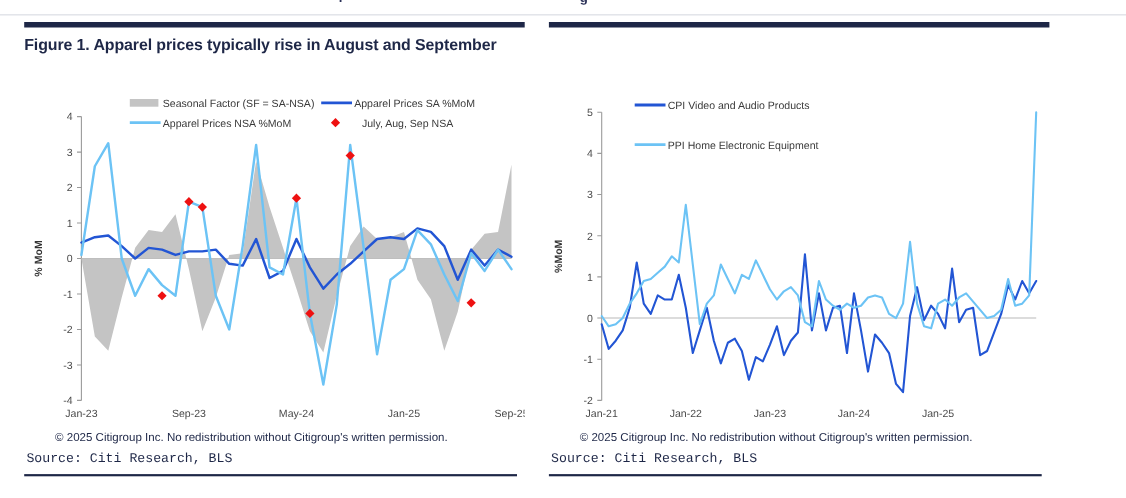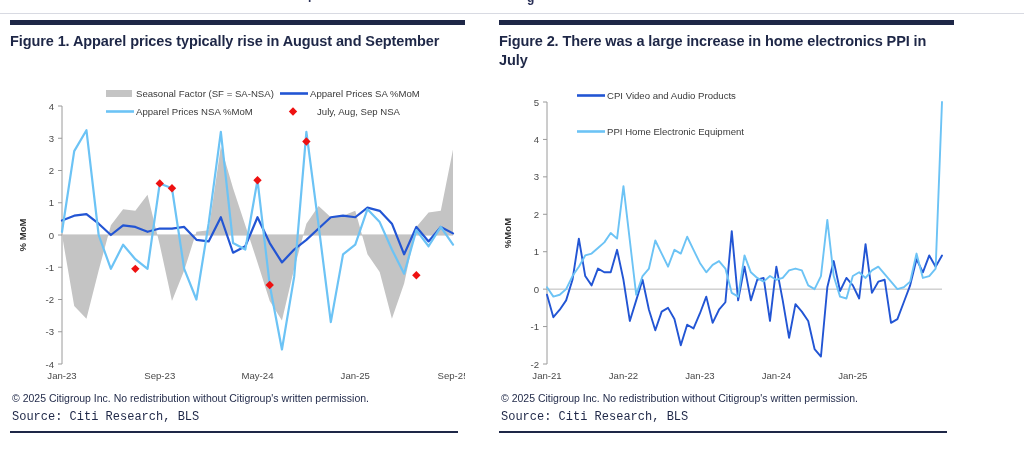--- a/index.html
+++ b/index.html
@@ -3,29 +3,29 @@
 <meta charset="utf-8">
 <style>
   html,body{margin:0;padding:0;background:#ffffff;}
   body{width:1024px;height:453px;font-family:"Liberation Sans",sans-serif;
        color:#1f2440;overflow:hidden;position:relative;}
   .page{position:absolute;inset:0;}
   .topclip{position:absolute;left:0;top:0;width:1024px;height:14px;overflow:hidden;}
   .topclip .frag{position:absolute;color:#2b3158;font-size:12px;font-weight:700;top:-9px;}
   .hrule-top{position:absolute;left:0;top:13px;width:1024px;height:1px;background:#d8dae2;}
   .panel{position:absolute;top:20px;height:425px;}
-  .panel.left{left:10px;width:455px;}
+  .panel.left{left:22px;width:455px;}
   .panel.right{left:499px;width:455px;}
   .headbar{position:absolute;left:0;top:0;width:100%;height:5px;background:#1e2747;}
   .title{position:absolute;left:0;top:12px;width:98%;font-size:14.5px;font-weight:700;
          line-height:1.32;color:#1e2747;letter-spacing:-.1px;}
   .chartbox{position:absolute;left:0;top:66px;width:455px;height:300px;}
   .chartbox svg{display:block;}
   .foot{position:absolute;left:2px;width:450px;font-size:10.5px;color:#1e2747;}
-  .foot.copy{top:372px;}
+  .foot.copy{top:372px;margin-left:26px;}
   .foot.src{top:390px;font-size:12px;font-family:Liberation Mono, monospace;}
   .hrule-bot{position:absolute;left:0;top:411px;width:448px;height:2px;background:#1e2747;}
   .lgd{font-size:9.6px;fill:#3a3a3a;font-family:"Liberation Sans",sans-serif;}
   .tick{font-size:9.6px;fill:#4a4a4a;font-family:"Liberation Sans",sans-serif;}
   .axlabel{font-size:9.6px;font-weight:700;fill:#333;font-family:"Liberation Sans",sans-serif;}
 </style>
 </head>
 <body>
 
 <div class="page">
@@ -89,21 +89,20 @@
         </svg>
     </div>
 
     <div class="foot copy">© 2025 Citigroup Inc. No redistribution without Citigroup's written permission.</div>
     <div class="foot src">Source: Citi Research, BLS</div>
     <div class="hrule-bot"></div>
   </div>
 
   <div class="panel right">
     <div class="headbar"></div>
-    <div class="title">Figure 2. There was a large increase in home electronics PPI in July</div>
 
     <div class="chartbox">
       <svg id="svg2" width="455" height="300" viewBox="0 0 455 300">
           <line x1="48" y1="16" x2="48" y2="278" stroke="#9a9a9a" stroke-width="1"></line>
           <line x1="44" y1="16" x2="48" y2="16" stroke="#9a9a9a" stroke-width="1"></line>
           <text x="40" y="19.5" text-anchor="end" class="tick">5</text>
           <line x1="44" y1="53.428571428571445" x2="48" y2="53.428571428571445" stroke="#9a9a9a" stroke-width="1"></line>
           <text x="40" y="56.928571428571445" text-anchor="end" class="tick">4</text>
           <line x1="44" y1="90.85714285714286" x2="48" y2="90.85714285714286" stroke="#9a9a9a" stroke-width="1"></line>
           <text x="40" y="94.35714285714286" text-anchor="end" class="tick">3</text>

